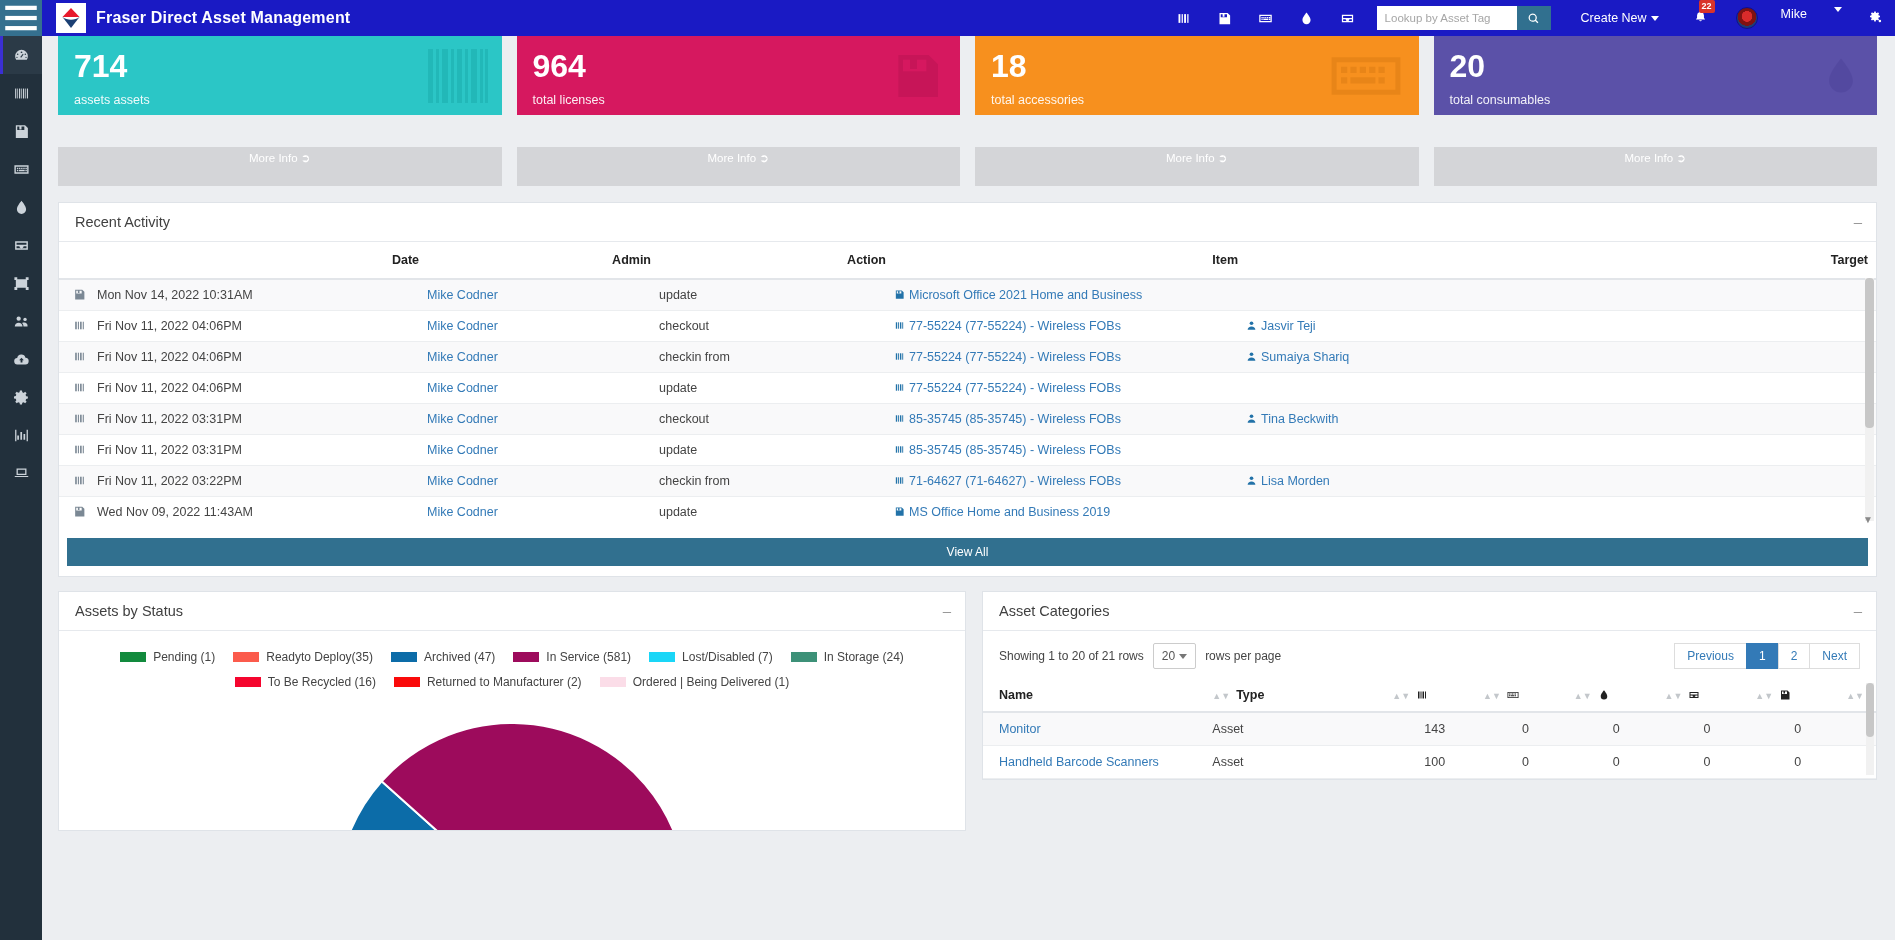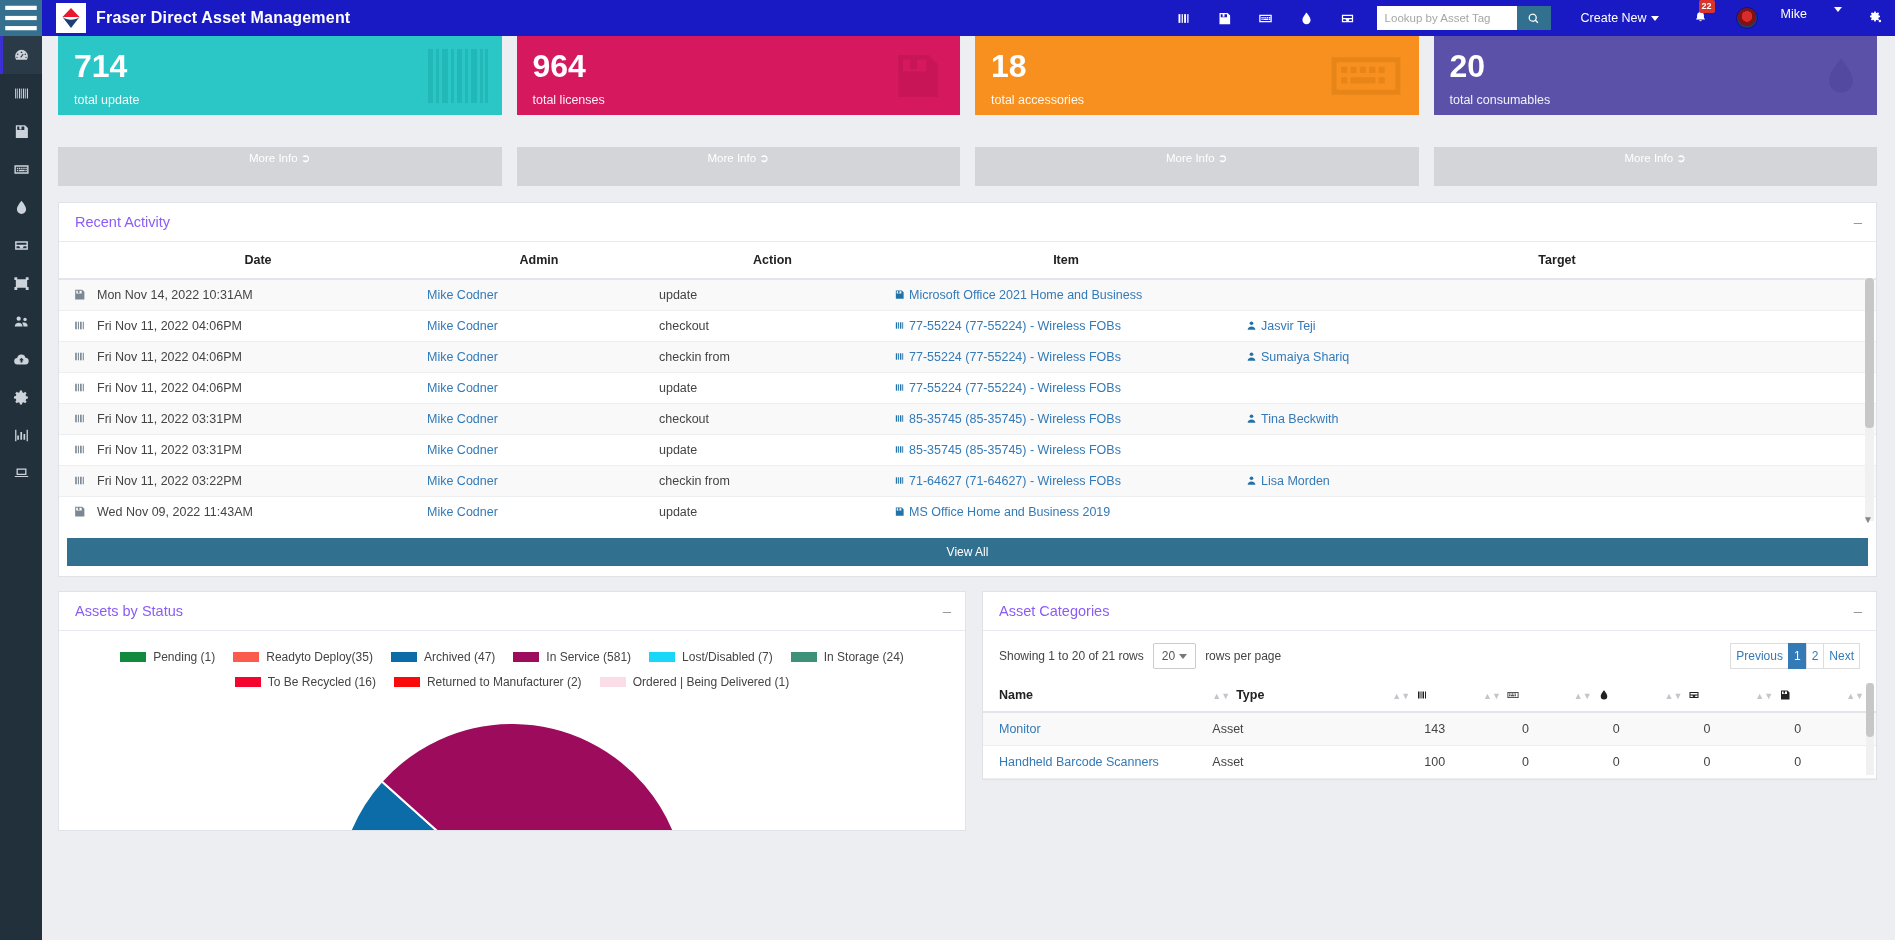--- a/index.html
+++ b/index.html
@@ -107,29 +107,29 @@
     opacity: .30;
   }
   .card-watermark svg { display: block; }
 
   
   .panel { background: #fff; border: 1px solid #dfe3e8; margin-top: 16px; }
   .panel-head {
     display: flex; align-items: center; justify-content: space-between;
     padding: 11px 14px 11px 16px; border-bottom: 1px solid #e6e9ed;
   }
-  .panel-title { font-size: 14.5px; color: #8b5cf6; font-weight: normal; }
+  .panel-title { font-size: 14.5px; color: #404040; font-weight: normal; }
   .panel-collapse { color: #999; font-size: 15px; cursor: pointer; line-height: 10px; }
 
   
   .act-wrap { position: relative; }
   .act-scroll { max-height: 285px; overflow: hidden; position: relative; }
   table.tbl { width: 100%; border-collapse: collapse; }
   table.tbl th {
-    text-align: center; font-size: 12.5px; color: #222; font-weight: bold;
+    text-align: right; font-size: 12.5px; color: #222; font-weight: bold;
     padding: 11px 8px 11px 0; border-bottom: 2px solid #e2e5e9;
   }
   table.tbl td {
     font-size: 12.5px; padding: 8px 8px 8px 0;
     border-bottom: 1px solid #eceef0; color: #444; vertical-align: middle;
   }
   table.tbl tbody tr:nth-child(odd) { background: #f9f9fa; }
   .c-icon  { width: 38px; padding-left: 14px !important; }
   .c-date  { width: 330px; }
   .c-admin { width: 232px; }
@@ -172,21 +172,21 @@
   
   .ac-controls { display: flex; align-items: center; padding: 12px 16px 10px; }
   .ac-showing { font-size: 12px; color: #444; }
   .ac-select {
     margin: 0 9px; border: 1px solid #ccc; background: #fff;
     padding: 5px 8px; font-size: 12px; color: #555; cursor: pointer; border-radius: 2px;
   }
   .ac-rpp { font-size: 12px; color: #444; }
   .pager { margin-left: auto; display: flex; }
   .pager span {
-    border: 1px solid #ddd; padding: 5px 5px; font-size: 12px; color: #337ab7;
+    border: 1px solid #ddd; padding: 5px 12px; font-size: 12px; color: #337ab7;
     margin-left: -1px; cursor: pointer; background: #fff;
   }
   .pager span.active { background: #337ab7; border-color: #337ab7; color: #fff; }
   table.ac { width: 100%; border-collapse: collapse; }
   table.ac th {
     text-align: left; font-size: 12.5px; font-weight: bold; color: #222;
     padding: 9px 6px 9px 0; border-bottom: 2px solid #e2e5e9;
   }
   table.ac td {
     font-size: 12.5px; color: #444; padding: 9px 6px 9px 0;
@@ -361,21 +361,21 @@
     </header>
 
     <div class="content">
 
 
       <div class="cards">
 
         <div class="card">
           <div class="card-body" style="background:#2bc6c6">
             <div class="card-num">714</div>
-            <div class="card-label">total update</div>
+            <div class="card-label">assets assets</div>
             <div class="card-watermark">
               <svg width="60" height="54" viewBox="0 0 60 54">
                   <g fill="#0f9a9a">
                     <rect x="0" y="0" width="5" height="54"></rect>
                     <rect x="8" y="0" width="3" height="54"></rect>
                     <rect x="14" y="0" width="6" height="54"></rect>
                     <rect x="23" y="0" width="3" height="54"></rect>
                     <rect x="29" y="0" width="5" height="54"></rect>
                     <rect x="37" y="0" width="3" height="54"></rect>
                     <rect x="43" y="0" width="6" height="54"></rect>

